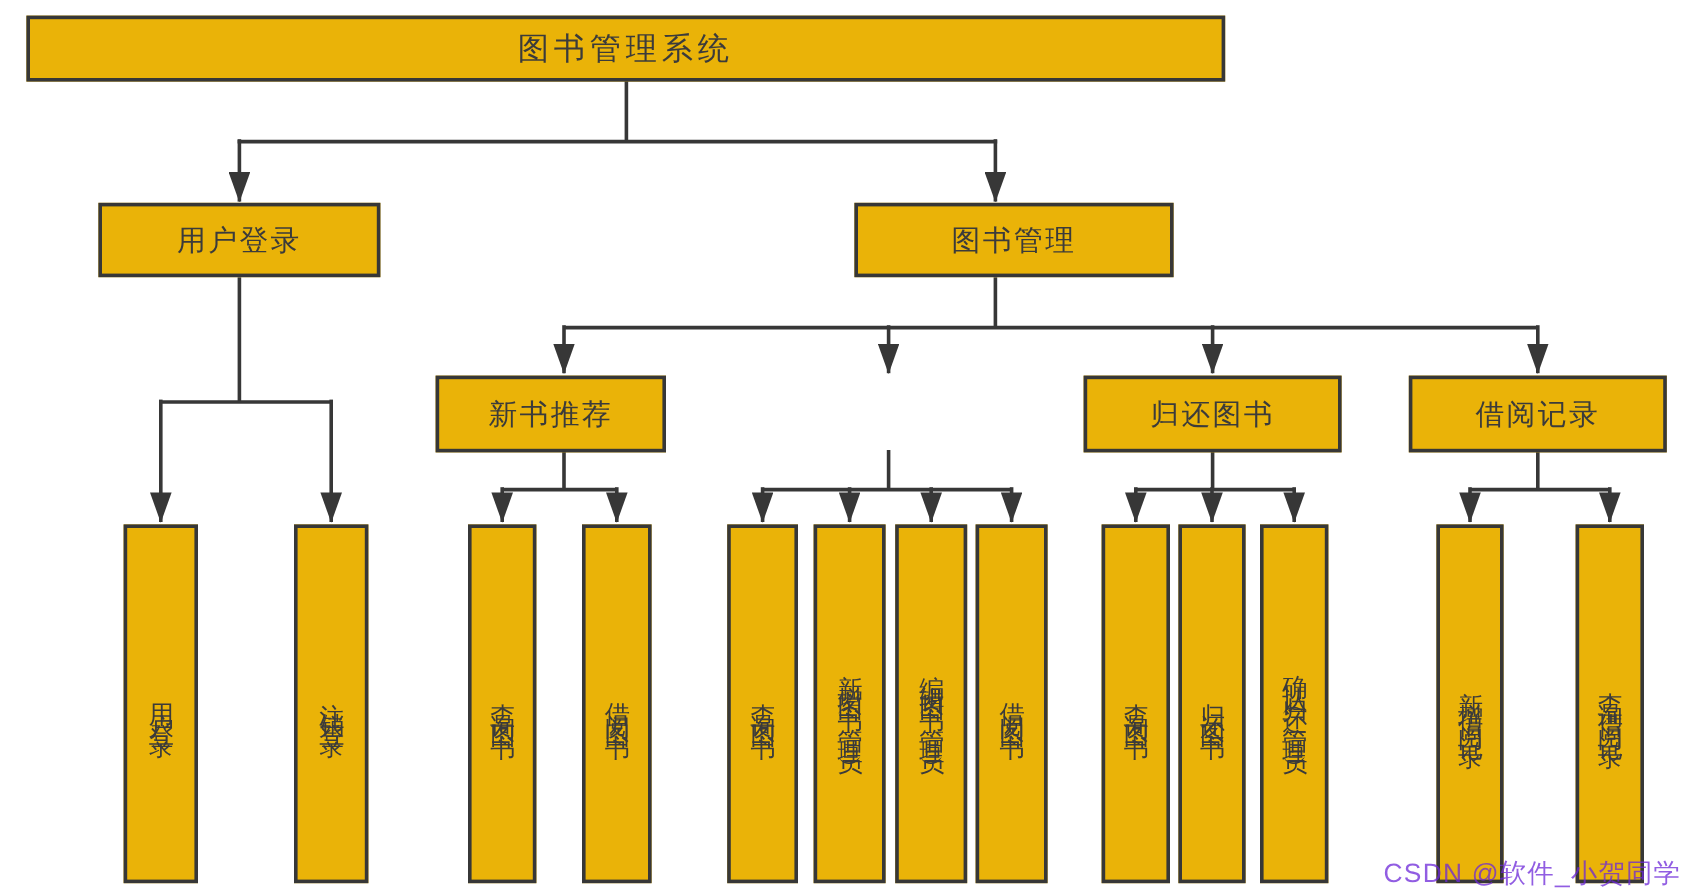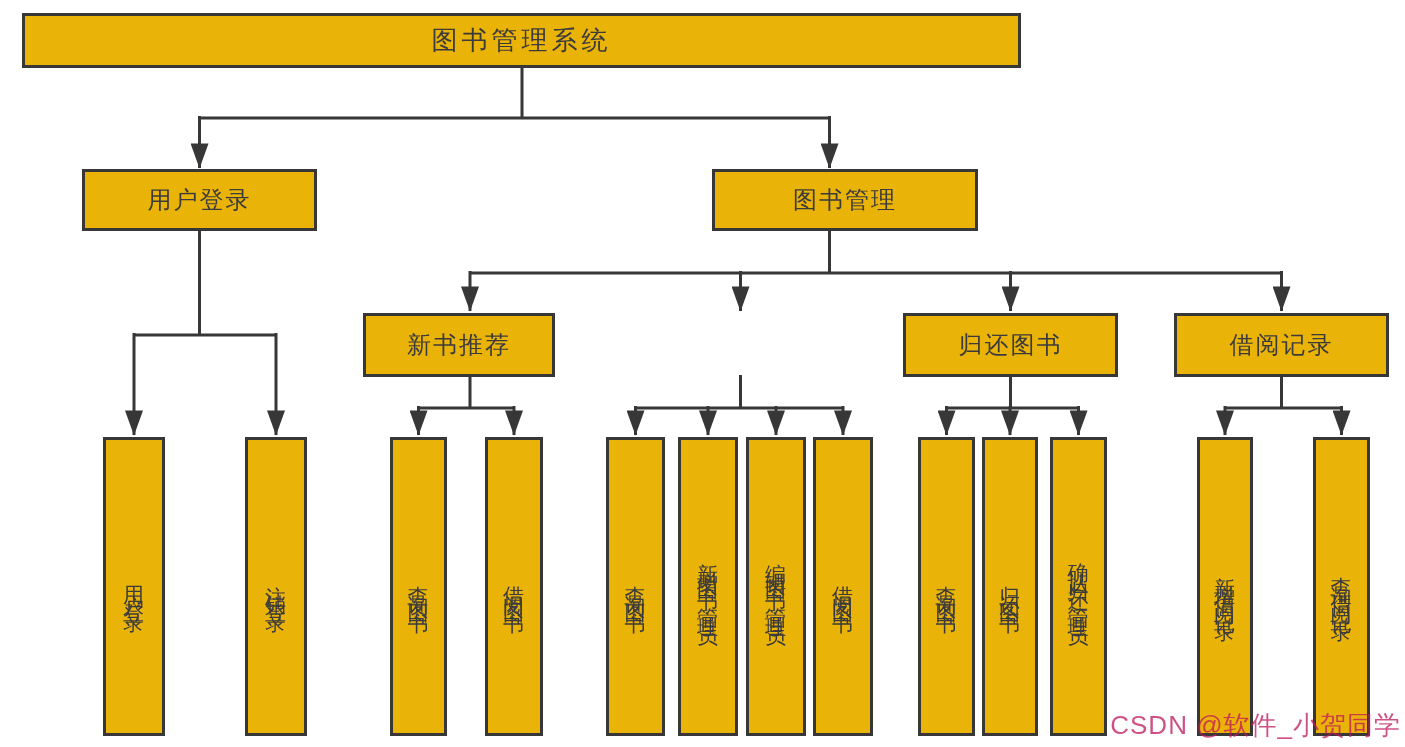--- a/index.html
+++ b/index.html
@@ -39,22 +39,22 @@
     text-orientation: mixed;
     letter-spacing: 9px;
     line-height: 1;
     white-space: nowrap;
   }
   .label { white-space: nowrap; }
   .watermark {
     position: absolute;
     right: 4px;
     bottom: 4px;
-    font-size: 26px;
-    color: #be185d;
+    font-size: 22px;
+    color: #6d28d9;
     opacity: 0.75;
     letter-spacing: 1px;
     z-index: 5;
     white-space: nowrap;
   }
 </style>
 </head>
 <body>
 
 <div class="stage">

